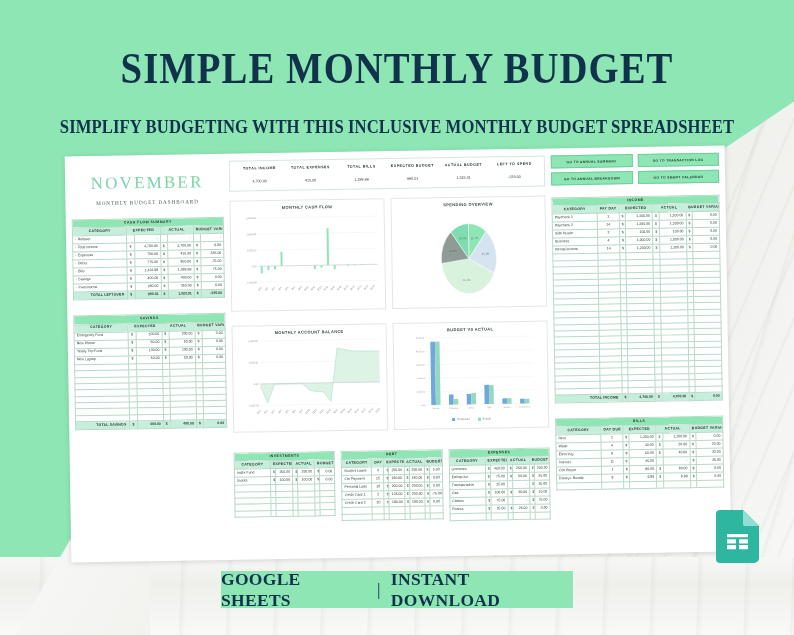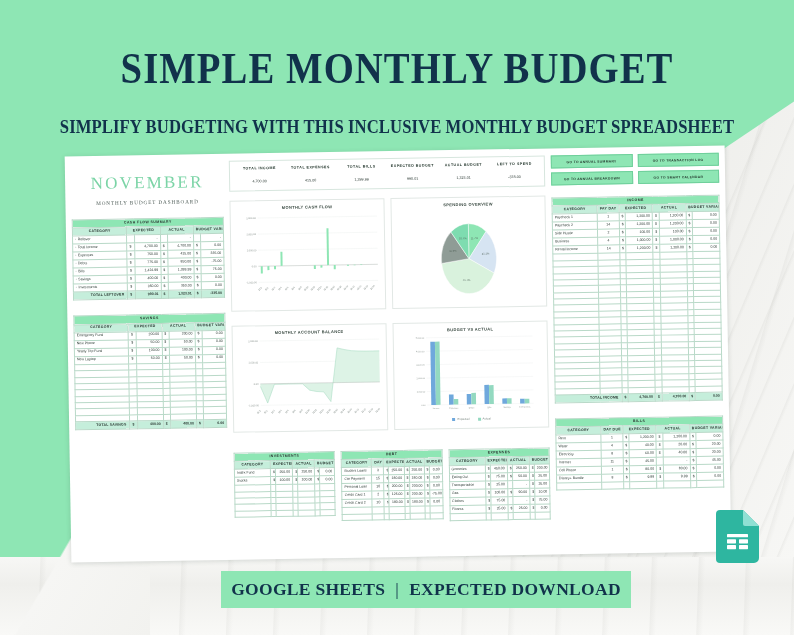--- a/index.html
+++ b/index.html
@@ -48,21 +48,21 @@
   }
   .subtitle {
     position:absolute; left:0; top:117px; width:794px; text-align:center;
     font-family:"Liberation Serif", serif; font-weight:700;
     font-size:18.5px; letter-spacing:0.1px; color:#11324b;
     transform:scaleX(0.9); transform-origin:center;
   }
 
   
   .banner {
-    position:absolute; left:221px; top:571px; width:410px; height:37px;
+    position:absolute; left:221px; top:571px; width:352px; height:37px;
     background:#8ee6b4; display:flex; align-items:center; justify-content:center;
     font-family:"Liberation Serif", serif; font-weight:700; font-size:17.5px;
     color:#11324b; letter-spacing:0.3px;
   }
   .banner .sep { margin:0 10px; font-weight:400; }
 
   
   #sheet-wrap {
     position:absolute; left:68px; top:151px; width:660px; height:406px;
     transform: rotate(-0.95deg);
@@ -1327,14 +1327,14 @@
       <rect x="23" y="29.2" width="9" height="4.2" rx="0.6"></rect>
       <rect x="11" y="35" width="9" height="4.2" rx="0.6"></rect>
       <rect x="23" y="35" width="9" height="4.2" rx="0.6"></rect>
     </g>
   </svg>
 </div>
 
 <div class="banner">
   <span>GOOGLE SHEETS</span>
   <span class="sep">|</span>
-  <span>EXPECTED DOWNLOAD</span>
+  <span>INSTANT DOWNLOAD</span>
 </div>
 
 </body></html>

